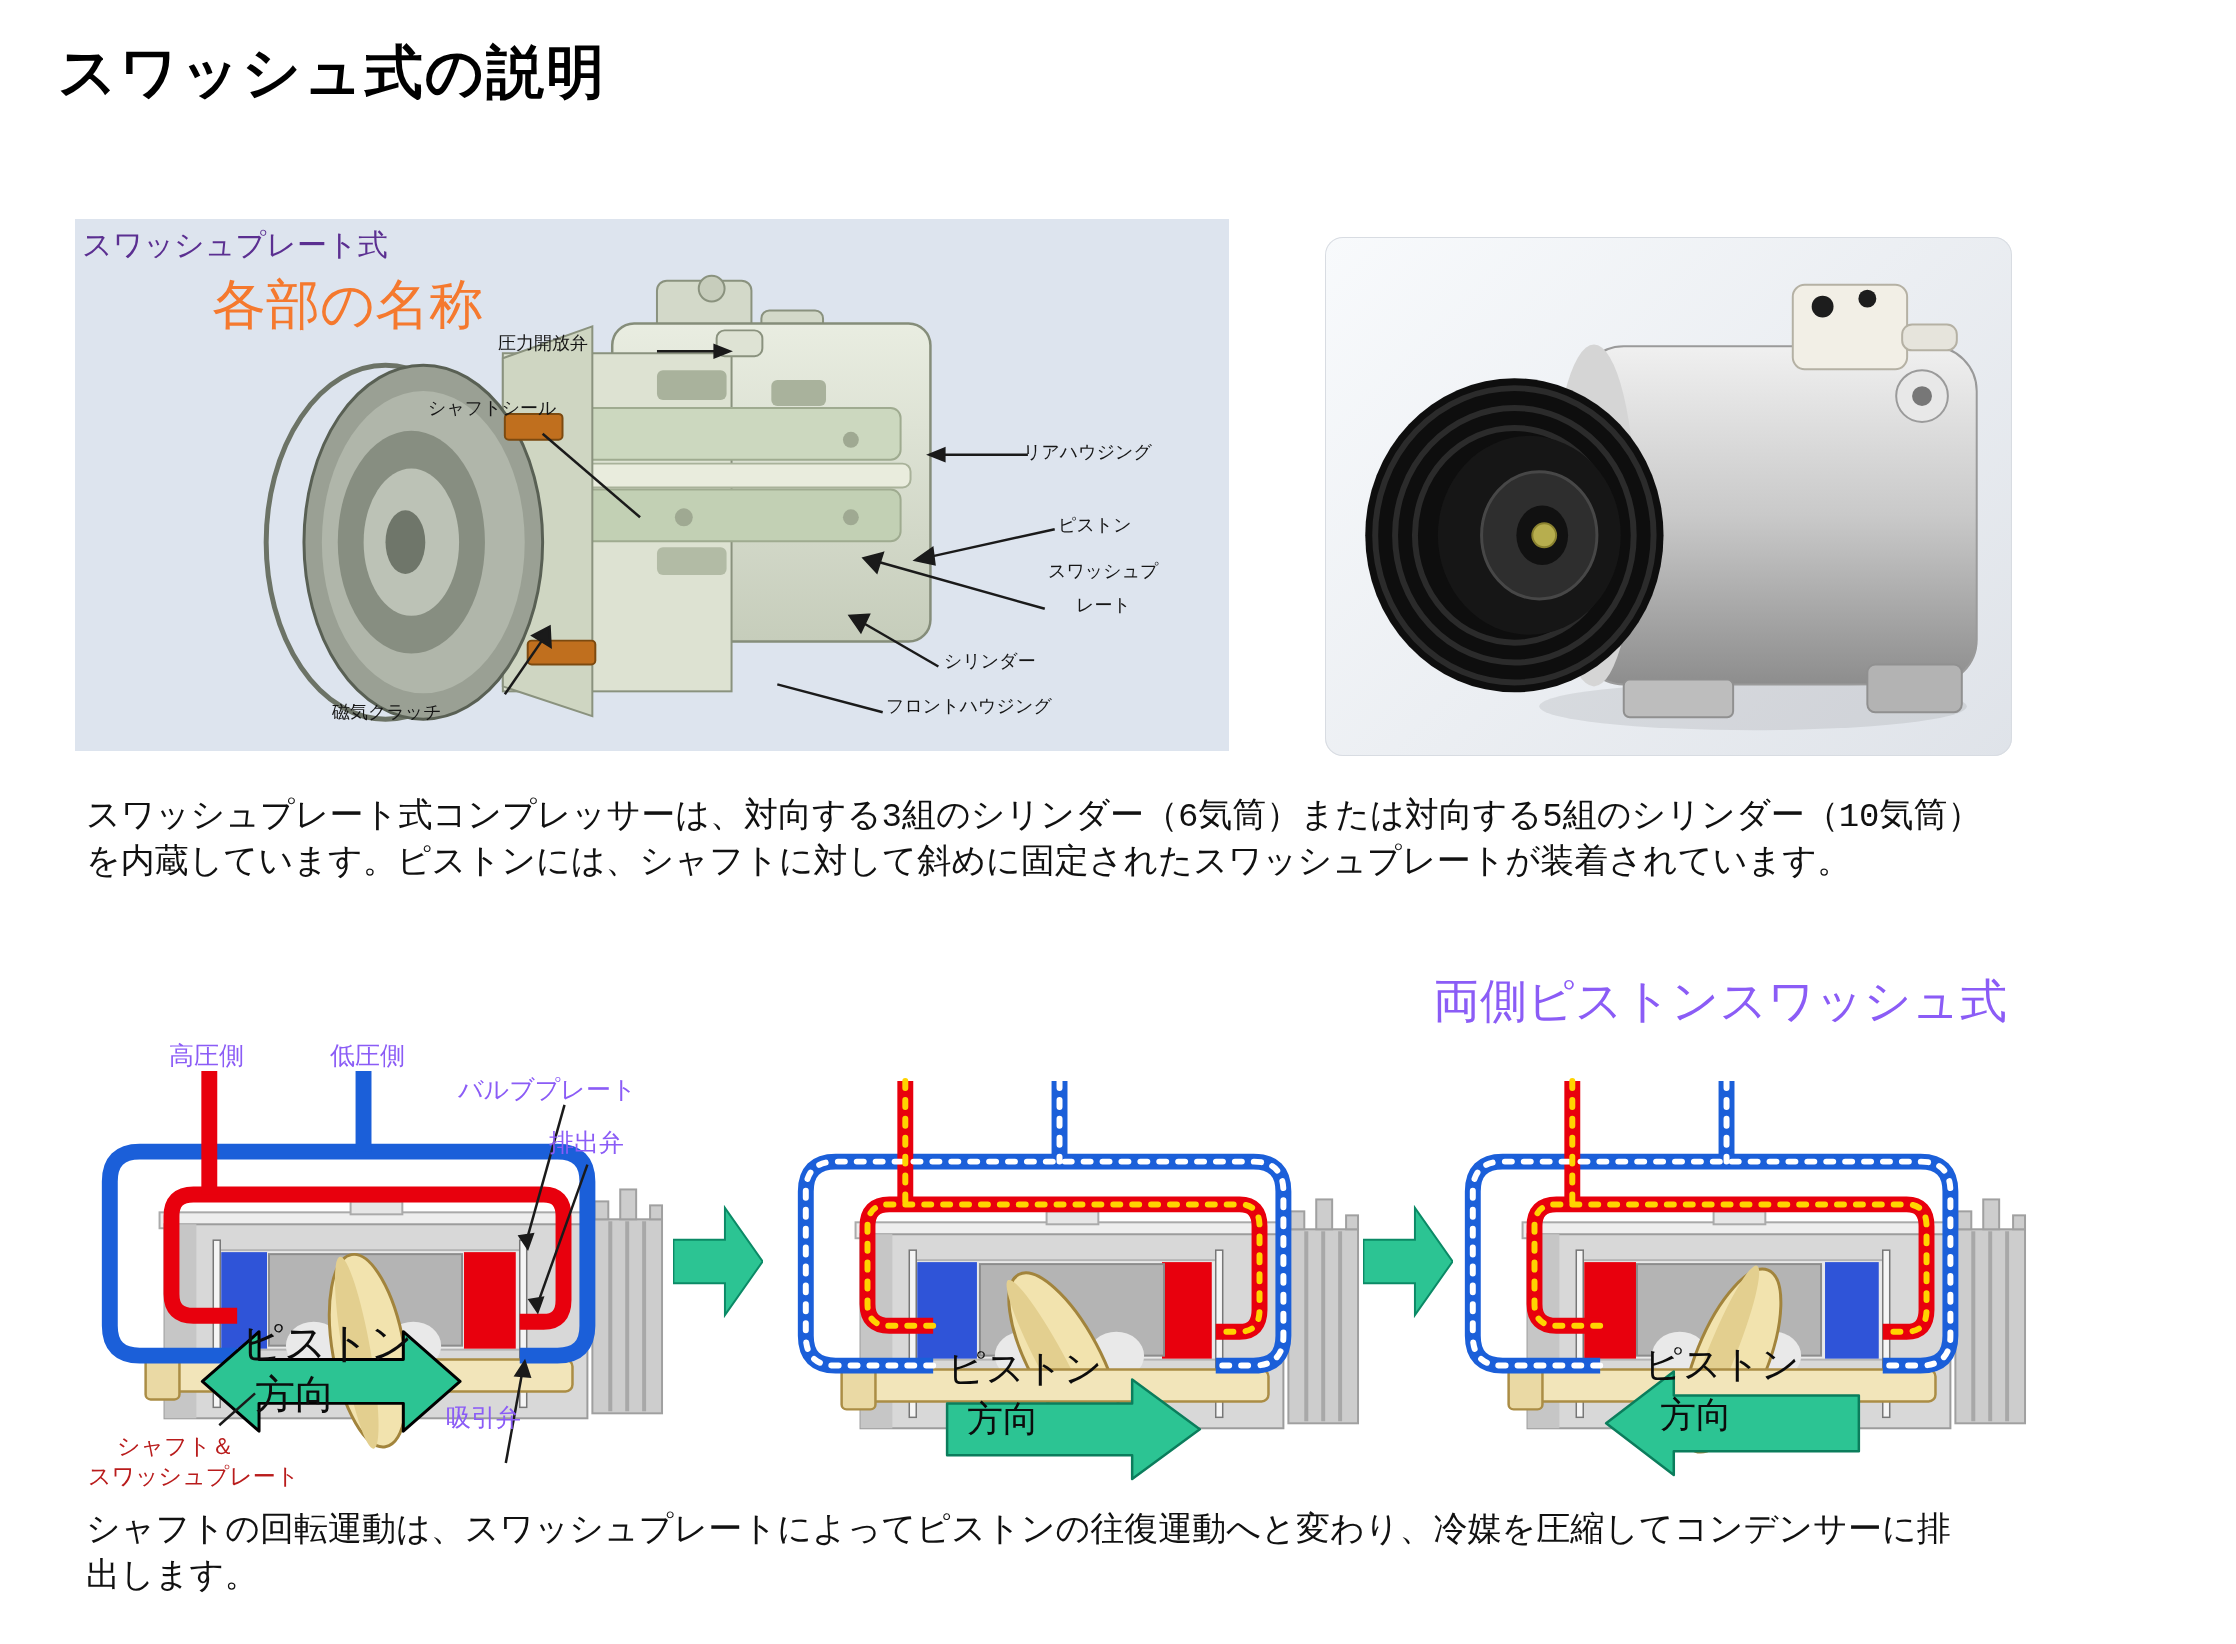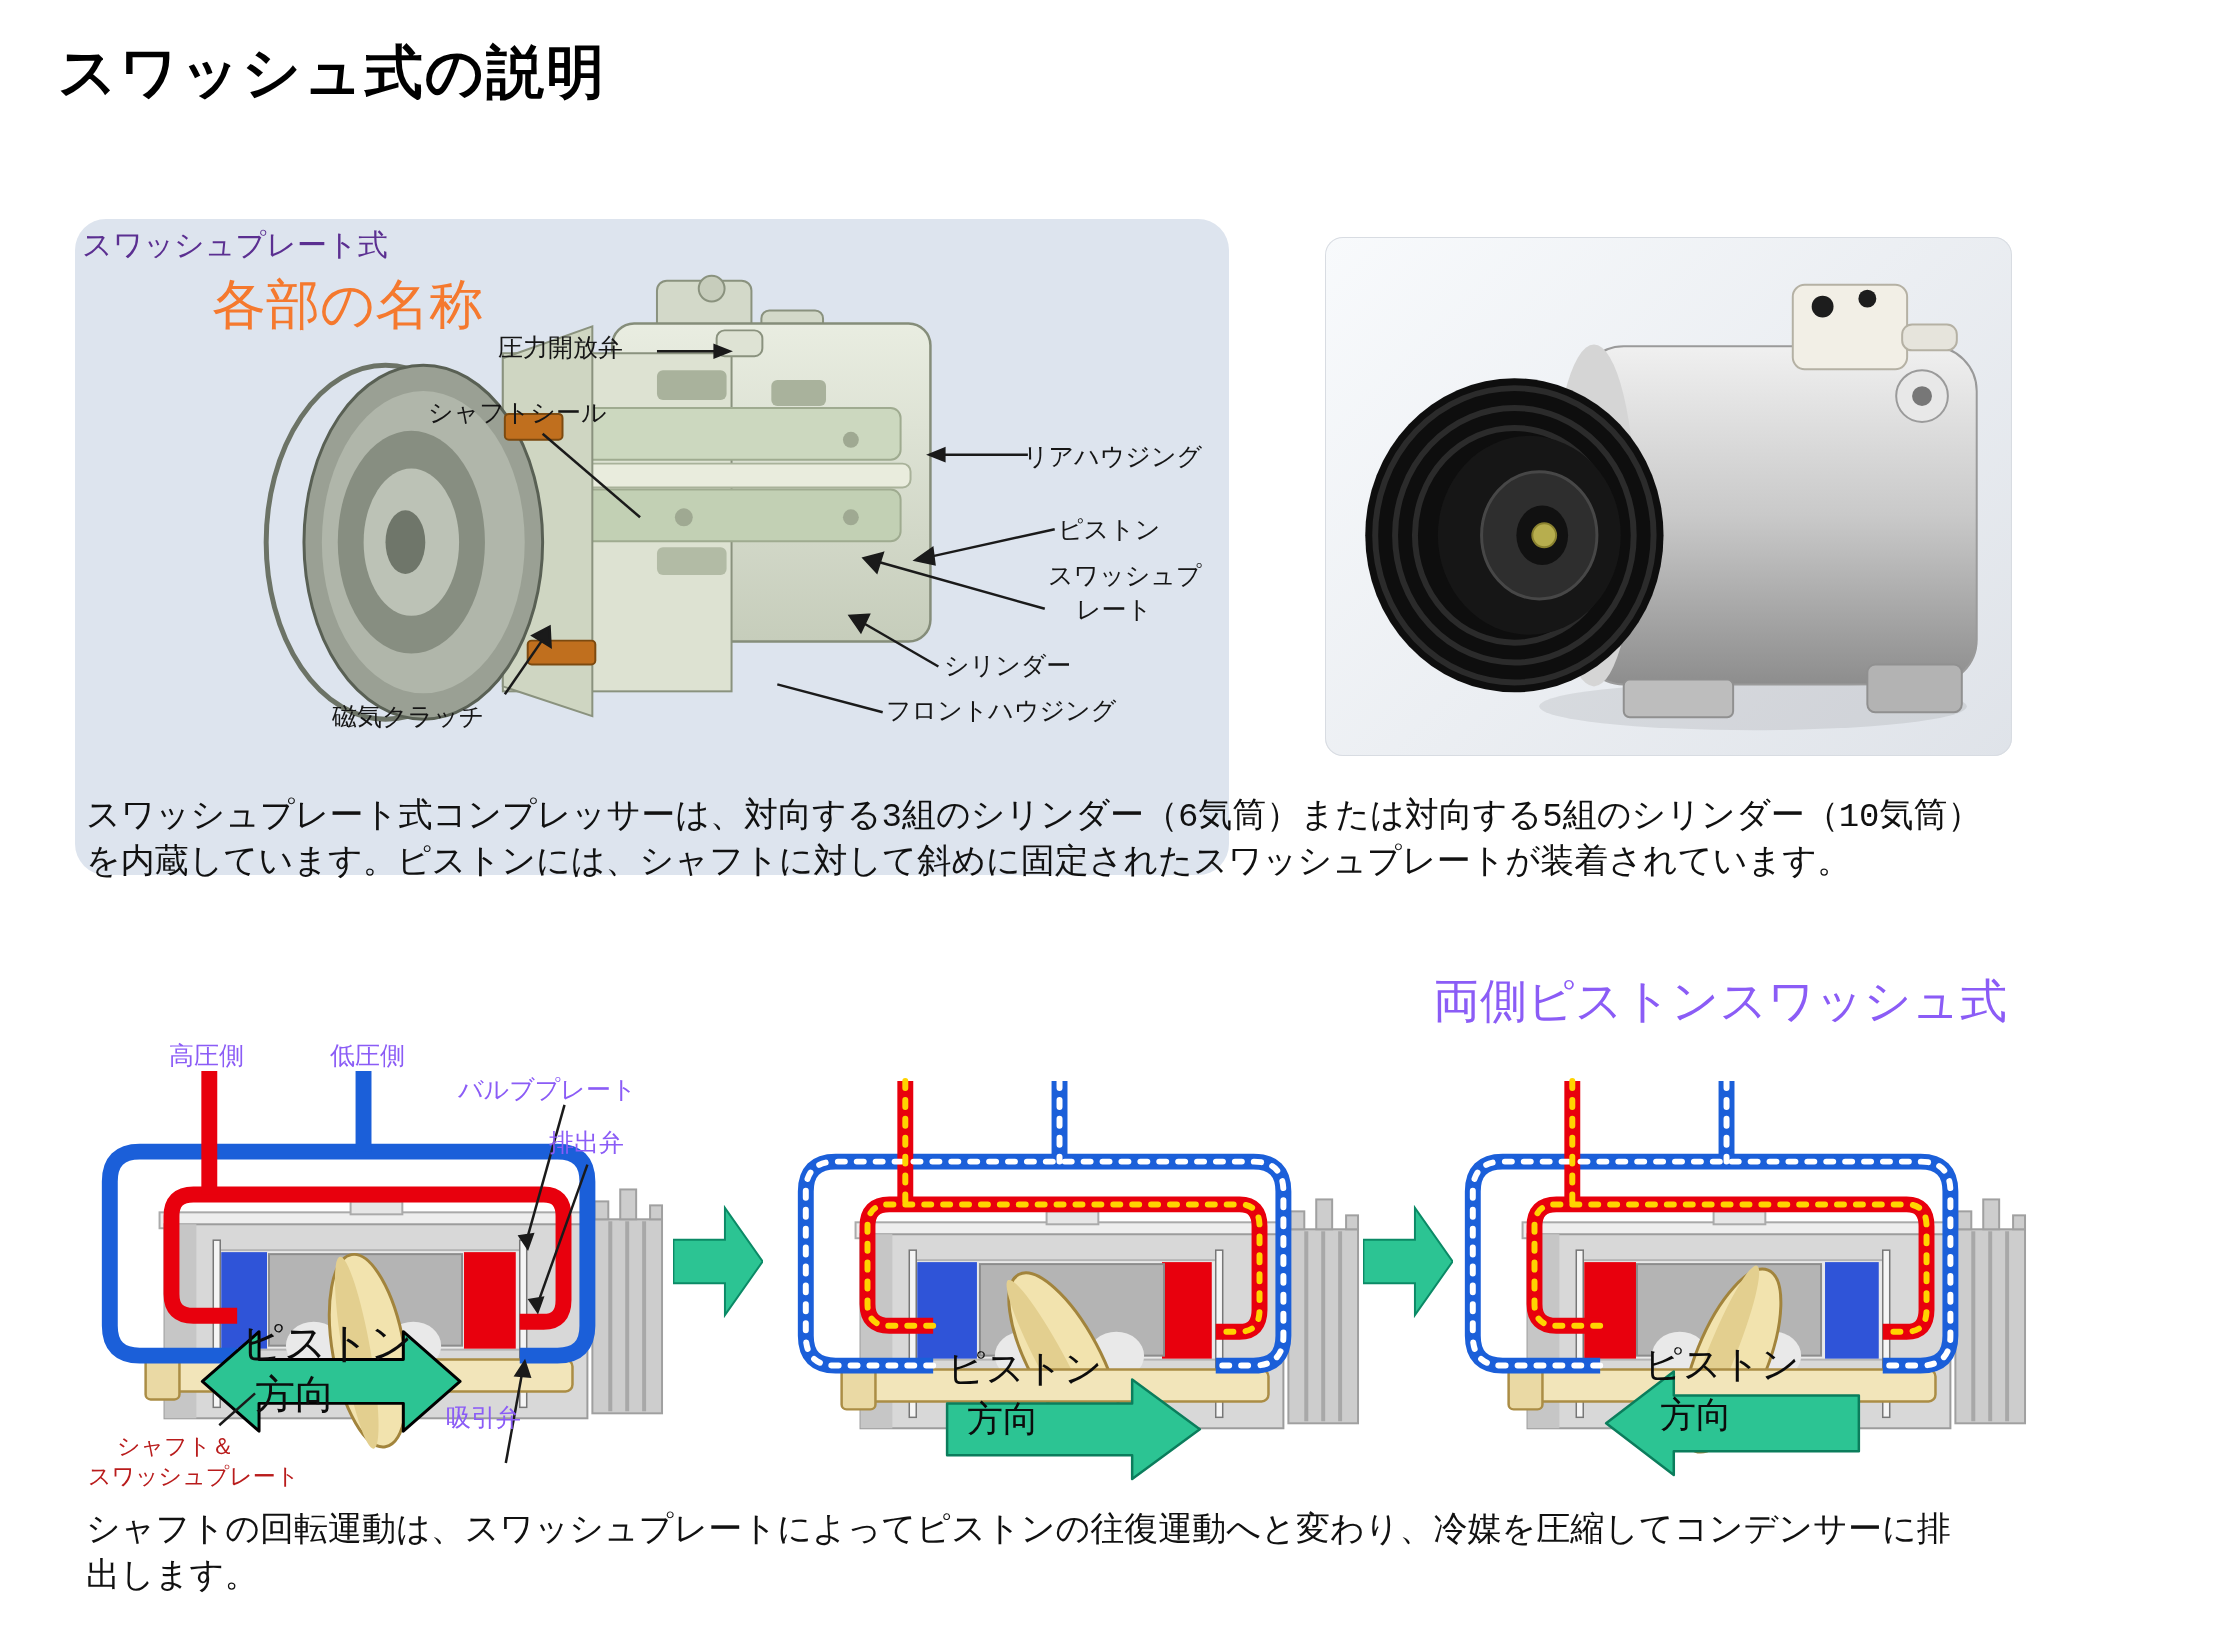--- a/index.html
+++ b/index.html
@@ -1,24 +1,24 @@
 <!DOCTYPE html>
 <html><head>
 <meta charset="utf-8">
 <style>
   html,body{margin:0;padding:0;background:#ffffff;}
   .page{position:relative;width:2237px;height:1645px;background:#ffffff;overflow:hidden;
         font-family:Liberation Mono, monospace;color:#111;padding-left:21px;}
   .abs{position:absolute;white-space:nowrap;}
   .title{left:58px;top:34px;font-size:58px;font-weight:800;color:#000;letter-spacing:2px;}
-  .panel{left:75px;top:219px;width:1154px;height:656px;background:#dde4ee;border-radius:31px;}
+  .panel{left:75px;top:219px;width:1154px;height:532px;background:#dde4ee;}
   .panel .abs{position:absolute;}
   .type-label{left:7px;top:6px;font-size:30px;color:#5b2f91;}
   .panel-heading{left:137px;top:50px;font-size:54px;color:#f5792e;}
-  .cutlbl{font-size:25px;color:#161616;}
+  .cutlbl{font-size:18px;color:#161616;}
   .photo{left:1325px;top:237px;width:687px;height:519px;border-radius:18px;overflow:hidden;
          background:linear-gradient(135deg,#f8fafc,#dfe3e9);box-shadow:0 0 0 1px #d8dce2 inset;}
   .para{font-size:34px;line-height:46px;color:#111;}
   .section-heading{left:1433px;top:970px;font-size:47px;font-weight:500;color:#8b5cf6;}
   .dlbl{font-size:25px;color:#8b5cf6;}
   .dlbl-sm{font-size:23px;color:#b91c1c;}
   .piston-big{font-size:42px;color:#0c0c0c;}
   .dir-big{font-size:40px;color:#0c0c0c;}
   .piston-mid{font-size:38px;color:#0c0c0c;}
   .dir-mid{font-size:36px;color:#0c0c0c;}

